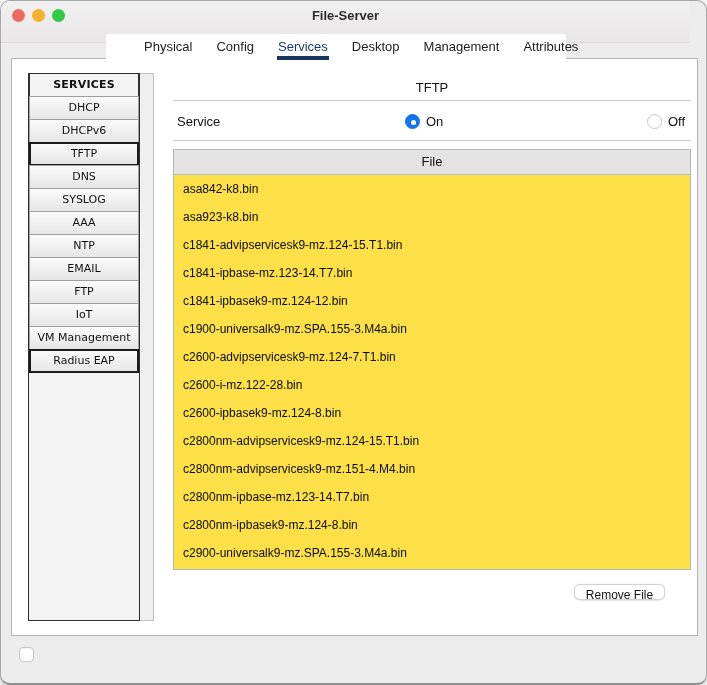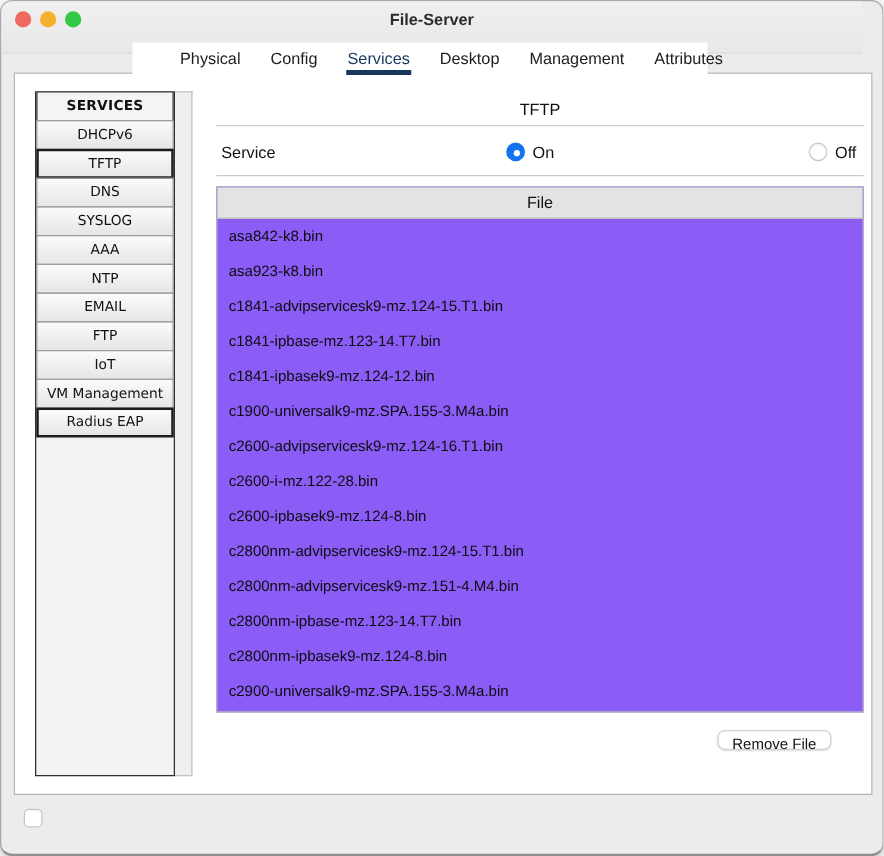--- a/index.html
+++ b/index.html
@@ -90,21 +90,21 @@
     position:absolute; left:5px; top:5px; width:5px; height:5px;
     border-radius:50%; background:#fff;
   }
   .radio.off{ left:635px; top:55px; }
   .radio-label{ position:absolute; font-size:13px; font-weight:500; color:#111; }
   .radio-label.on{ left:414px; top:55px; }
   .radio-label.off{ left:656px; top:55px; }
   
   .filebox{
     position:absolute; left:161px; top:90px; width:518px; height:421px;
-    background:#8b5cf6; border:1px solid #b7b7b7;
+    background:#fde047; border:1px solid #b7b7b7;
   }
   .filehead{
     height:25px; line-height:24px; text-align:center; font-size:13px; color:#111;
     background:#e3e3e3; border-bottom:1px solid #bcbcbc;
   }
   .filelist{ overflow:hidden; height:394px; }
   .file-row{
     height:28px; line-height:28px; padding-left:9px;
     font-size:12px; color:#0c0c0c; white-space:nowrap; cursor:default;
   }
@@ -142,20 +142,21 @@
       <span class="tab">Desktop</span>
       <span class="tab">Management</span>
       <span class="tab">Attributes</span>
     </div>
 
   <div class="panel">
 
     <div class="sidebar">
       <div class="sb-item header">SERVICES</div>
       <div>
+          <div class="sb-item">DHCP</div>
           <div class="sb-item">DHCPv6</div>
           <div class="sb-item active">TFTP</div>
           <div class="sb-item">DNS</div>
           <div class="sb-item">SYSLOG</div>
           <div class="sb-item">AAA</div>
           <div class="sb-item">NTP</div>
           <div class="sb-item">EMAIL</div>
           <div class="sb-item">FTP</div>
           <div class="sb-item">IoT</div>
           <div class="sb-item">VM Management</div>
@@ -179,21 +180,21 @@
 
     <div class="filebox">
       <div class="filehead">File</div>
       <div class="filelist">
           <div class="file-row">asa842-k8.bin</div>
           <div class="file-row">asa923-k8.bin</div>
           <div class="file-row">c1841-advipservicesk9-mz.124-15.T1.bin</div>
           <div class="file-row">c1841-ipbase-mz.123-14.T7.bin</div>
           <div class="file-row">c1841-ipbasek9-mz.124-12.bin</div>
           <div class="file-row">c1900-universalk9-mz.SPA.155-3.M4a.bin</div>
-          <div class="file-row">c2600-advipservicesk9-mz.124-16.T1.bin</div>
+          <div class="file-row">c2600-advipservicesk9-mz.124-7.T1.bin</div>
           <div class="file-row">c2600-i-mz.122-28.bin</div>
           <div class="file-row">c2600-ipbasek9-mz.124-8.bin</div>
           <div class="file-row">c2800nm-advipservicesk9-mz.124-15.T1.bin</div>
           <div class="file-row">c2800nm-advipservicesk9-mz.151-4.M4.bin</div>
           <div class="file-row">c2800nm-ipbase-mz.123-14.T7.bin</div>
           <div class="file-row">c2800nm-ipbasek9-mz.124-8.bin</div>
           <div class="file-row">c2900-universalk9-mz.SPA.155-3.M4a.bin</div>
         </div>
     </div>
 

